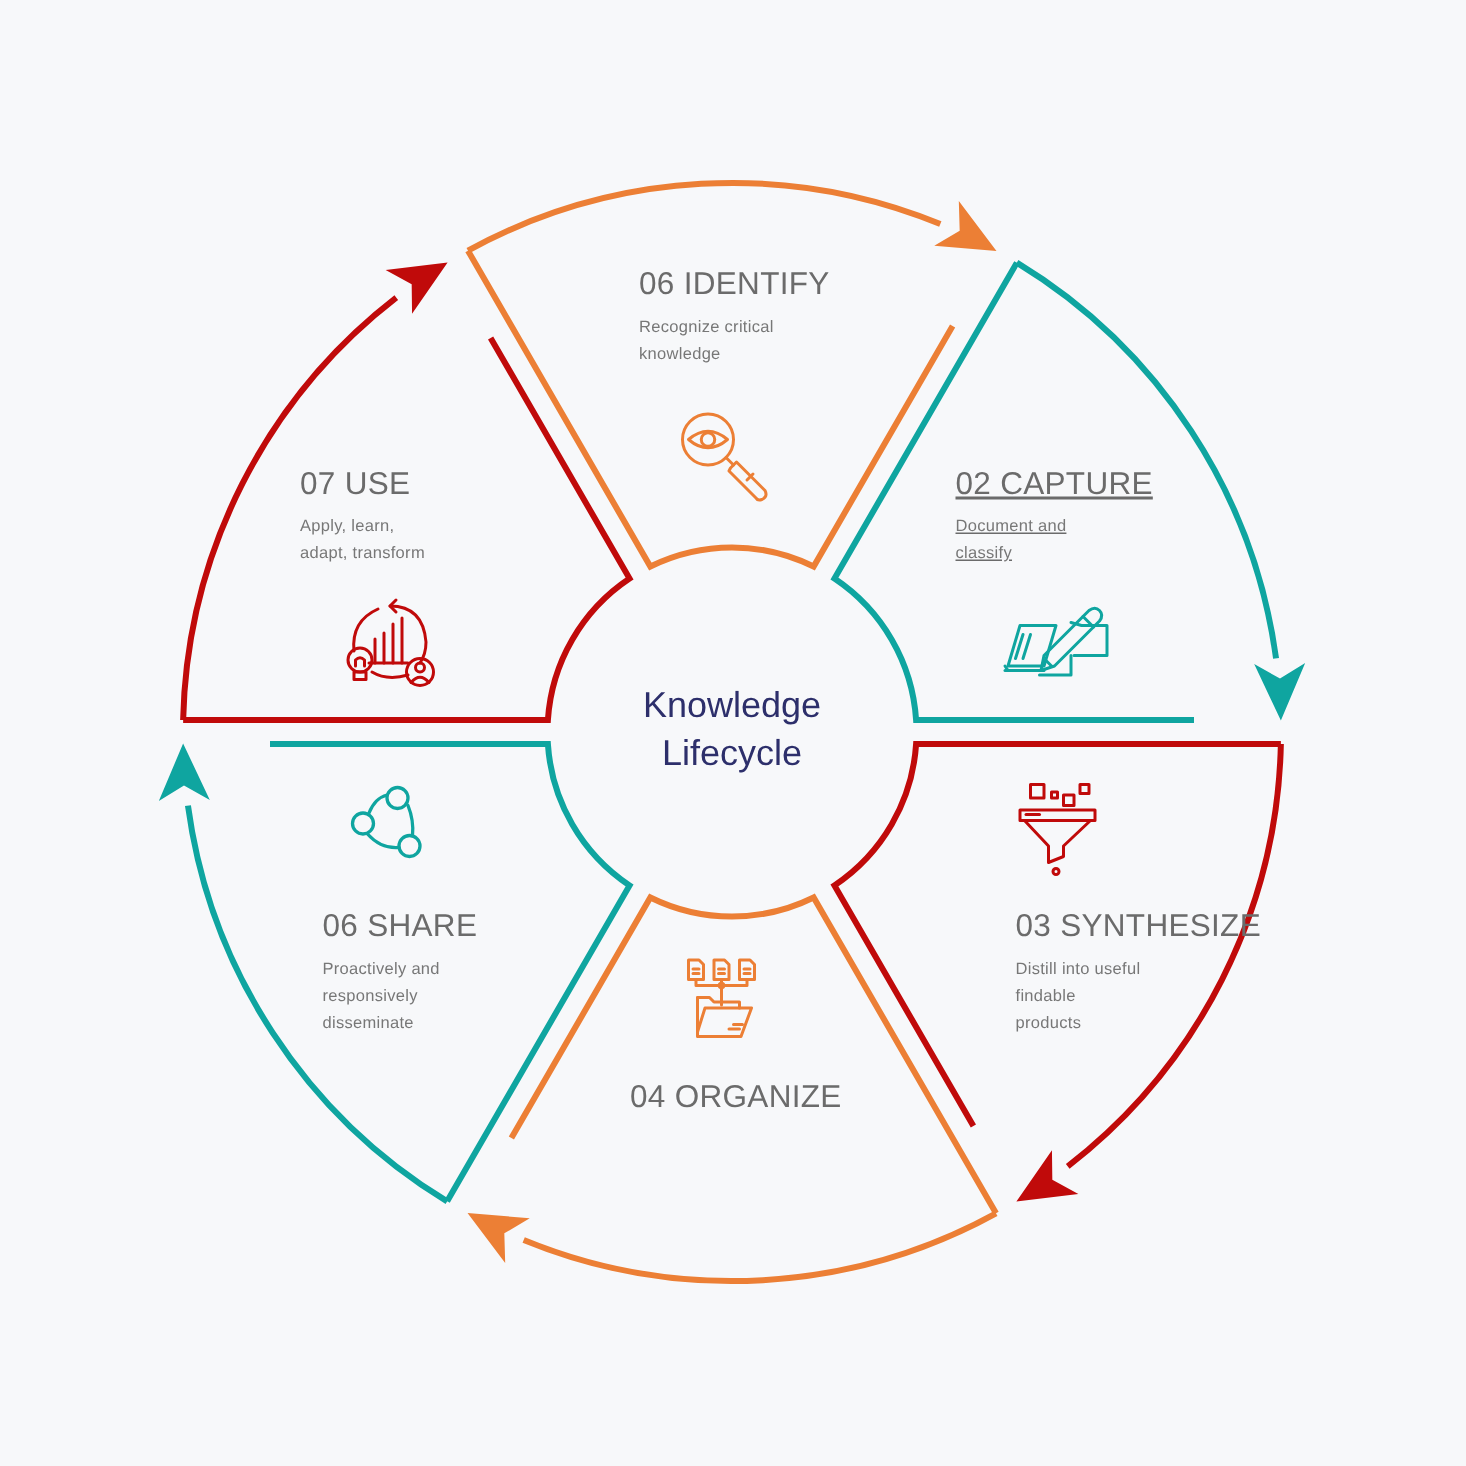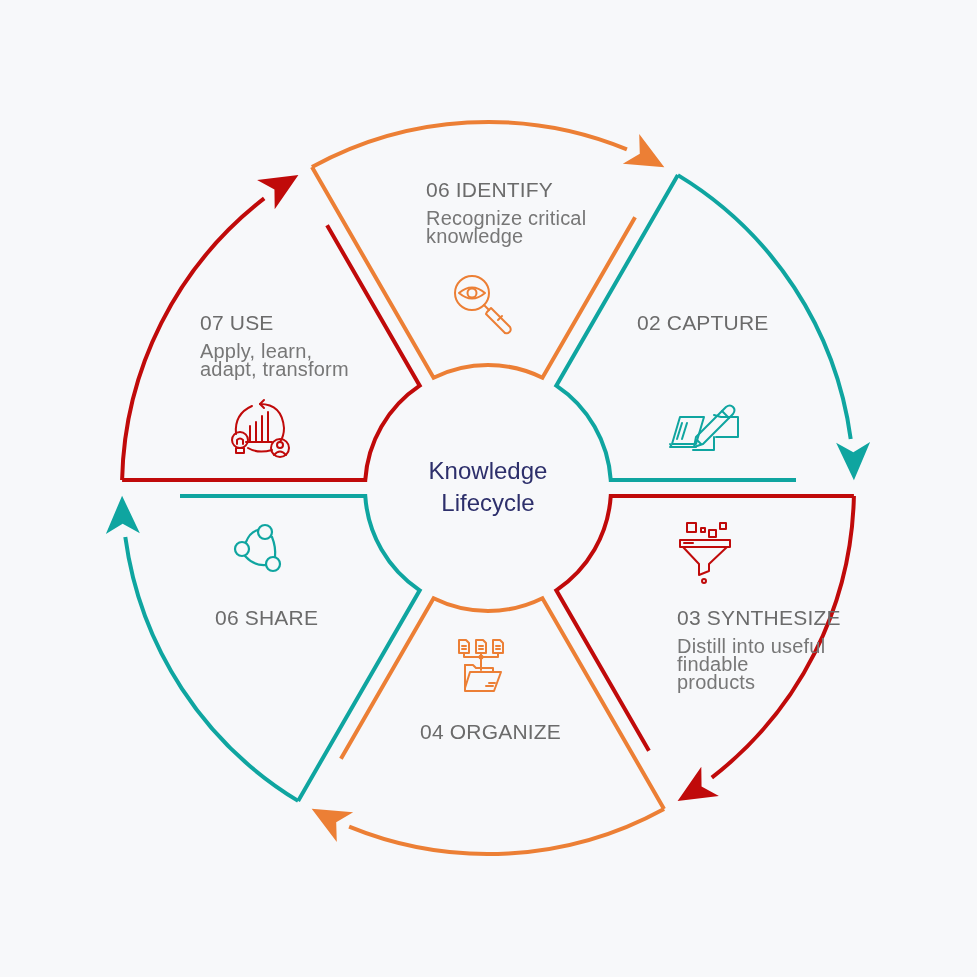--- a/index.html
+++ b/index.html
@@ -19,21 +19,21 @@
     color: #6b6b6b;
   }
   .stage-title {
     font-size: 21px;
     letter-spacing: 0.2px;
     white-space: nowrap;
     line-height: 26px;
     margin: 0 0 6px 0;
   }
   .stage-desc {
-    font-size: 20px;
+    font-size: 11px;
     line-height: 18px;
     color: #777777;
     white-space: pre-line;
     letter-spacing: 0.2px;
   }
   .center-title {
     position: absolute;
     left: 365px; top: 455px;
     width: 246px;
     text-align: center;
@@ -73,34 +73,39 @@
 </svg>
 
 <div class="center-title">Knowledge
 Lifecycle</div>
 
 <div class="stage-label" style="left: 426px; top: 177px;">
   <div class="stage-title">06 IDENTIFY</div>
   <div class="stage-desc">Recognize critical
 knowledge</div>
 </div>
-<div class="stage-label" style="left: 637px; top: 310px;">
+<div class="stage-label" style="left: 637px; top: 310px; text-decoration: underline;">
   <div class="stage-title">02 CAPTURE</div>
+  <div class="stage-desc">Document and
+classify</div>
 </div>
 <div class="stage-label" style="left: 638px; top: 605px; margin-left: 39px;">
   <div class="stage-title">03 SYNTHESIZE</div>
   <div class="stage-desc">Distill into useful
 findable
 products</div>
 </div>
 <div class="stage-label" style="left: 420px; top: 719px;">
   <div class="stage-title">04 ORGANIZE</div>
 </div>
 <div class="stage-label" style="left: 215px; top: 605px;">
   <div class="stage-title">06 SHARE</div>
+  <div class="stage-desc">Proactively and
+responsively
+disseminate</div>
 </div>
 <div class="stage-label" style="left: 200px; top: 310px;">
   <div class="stage-title">07 USE</div>
   <div class="stage-desc">Apply, learn,
 adapt, transform</div>
 </div>
 
 <svg class="icon" width="70" height="70" viewBox="0 0 70 70" fill="none" stroke-width="2" stroke-linecap="round" stroke-linejoin="round" stroke="#ec7f35" style="left: 450px; top: 272px;">
   <circle cx="22" cy="21" r="17"></circle>
   <path d="M9 21 Q22 10 35 21 Q22 32 9 21 Z"></path>

